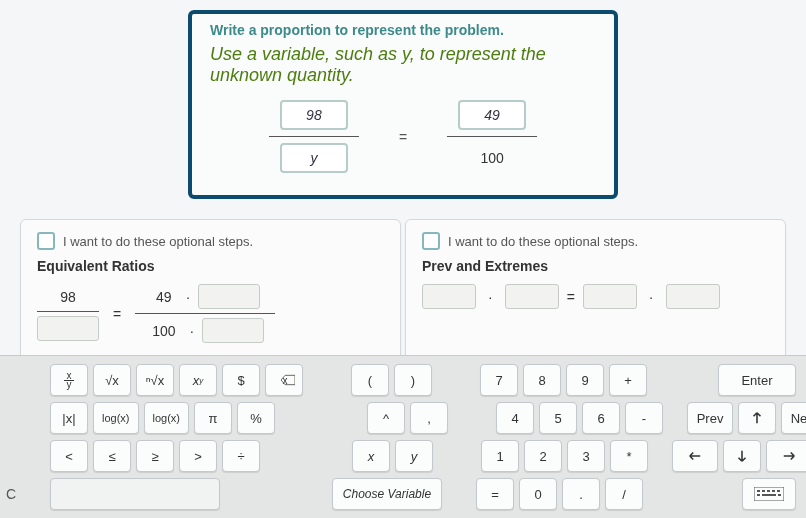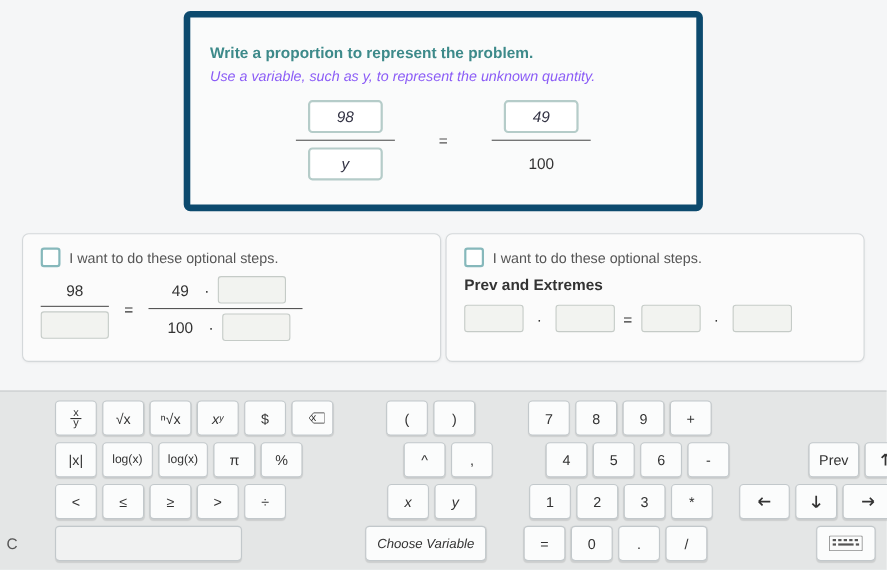--- a/index.html
+++ b/index.html
@@ -7,28 +7,28 @@
   font-family: "Segoe UI", Arial, sans-serif;
   background: #f5f6f7;
   width: 806px;
   height: 518px;
   overflow: hidden;
   font-size: 14px;
   color: #333;
 }
 .top-panel {
   margin: 10px auto 20px;
-  width: 472px;
+  width: 430px;
   background: #fafbfb;
-  border: 6px solid #0c4a6e;
+  border: 4px solid #0c4a6e;
   border-radius: 6px;
-  padding: 24px 18px 22px;
+  padding: 8px 18px 22px;
 }
 .top-panel .title { color: #3d8a8a; font-weight: 600; margin-bottom: 6px; }
-.top-panel .subtitle { color: #8b5cf6; font-size: 13px; font-style: italic; }
+.top-panel .subtitle { color: #4d7c0f; font-size: 18px; font-style: italic; }
 .top-panel .subtitle em { font-style: italic; }
 .prop-row { display: flex; align-items: center; justify-content: center; gap: 40px; margin-top: 14px; }
 .frac-col { display: flex; flex-direction: column; align-items: center; gap: 6px; }
 .frac-col .bar { width: 90px; height: 1px; background: #555; }
 .val-box {
   width: 68px; height: 30px; border: 2px solid #b5ccc9; border-radius: 4px;
   background: #fff; display: flex; align-items: center; justify-content: center;
   font-size: 14px; color: #334; font-style: italic;
 }
 .val-plain { width: 68px; height: 30px; display:flex; align-items:center; justify-content:center; font-size:14px; }
@@ -104,20 +104,21 @@
     </div>
   </div>
 </div>
 
 <div class="cards">
   <div class="card">
     <div class="opt-row">
       <div class="checkbox"></div>
       <div class="txt">I want to do these optional steps.</div>
     </div>
+    <h4>Equivalent Ratios</h4>
     <div class="eqr-row">
       <div class="frac2">
         <div class="plain-txt">98</div>
         <div class="line" style="width:62px;"></div>
         <div class="emptybox"></div>
       </div>
       <div>=</div>
       <div class="frac2">
         <div style="display:flex;align-items:center;gap:4px;">
           <span class="plain-txt">49</span>
@@ -184,20 +185,21 @@
       <div class="key">)</div>
     </div>
     <div class="kp-spacer" style="width:36px;"></div>
     <div class="kp-group">
       <div class="key">7</div>
       <div class="key">8</div>
       <div class="key">9</div>
       <div class="key">+</div>
     </div>
     <div class="kp-spacer" style="flex:1;"></div>
+    <div class="key wide">Enter</div>
   </div>
 
   <div class="kp-row">
     <div class="kp-group">
       <div class="key">|x|</div>
       <div class="key" style="font-size:11px;">log(x)</div>
       <div class="key" style="font-size:11px;">log(x)</div>
       <div class="key">π</div>
       <div class="key">%</div>
     </div>
@@ -208,21 +210,21 @@
     </div>
     <div class="kp-spacer" style="width:36px;"></div>
     <div class="kp-group">
       <div class="key">4</div>
       <div class="key">5</div>
       <div class="key">6</div>
       <div class="key">-</div>
     </div>
     <div class="kp-spacer" style="width:12px;"></div>
     <div class="kp-group">
-      <div class="key" style="min-width:46px;margin-left:48px;">Prev</div>
+      <div class="key" style="min-width:46px;">Prev</div>
       <div class="key arrow">
           <svg viewBox="0 0 16 16">
             <path d="M8 2 L8 14 M8 2 L4 6 M8 2 L12 6" stroke="#333" stroke-width="1.8" fill="none"></path>
           </svg>
         </div>
       <div class="key" style="min-width:46px;">Next</div>
     </div>
   </div>
 
   <div class="kp-row">

